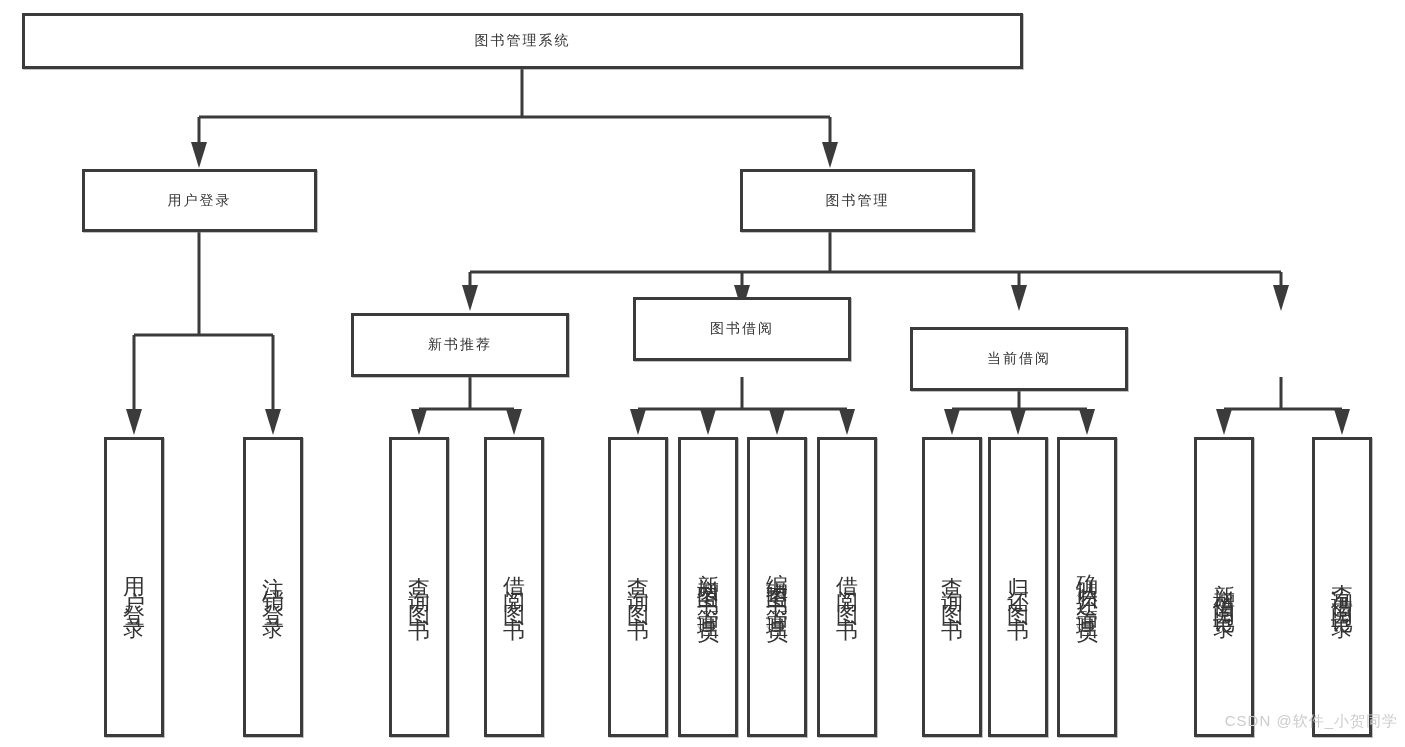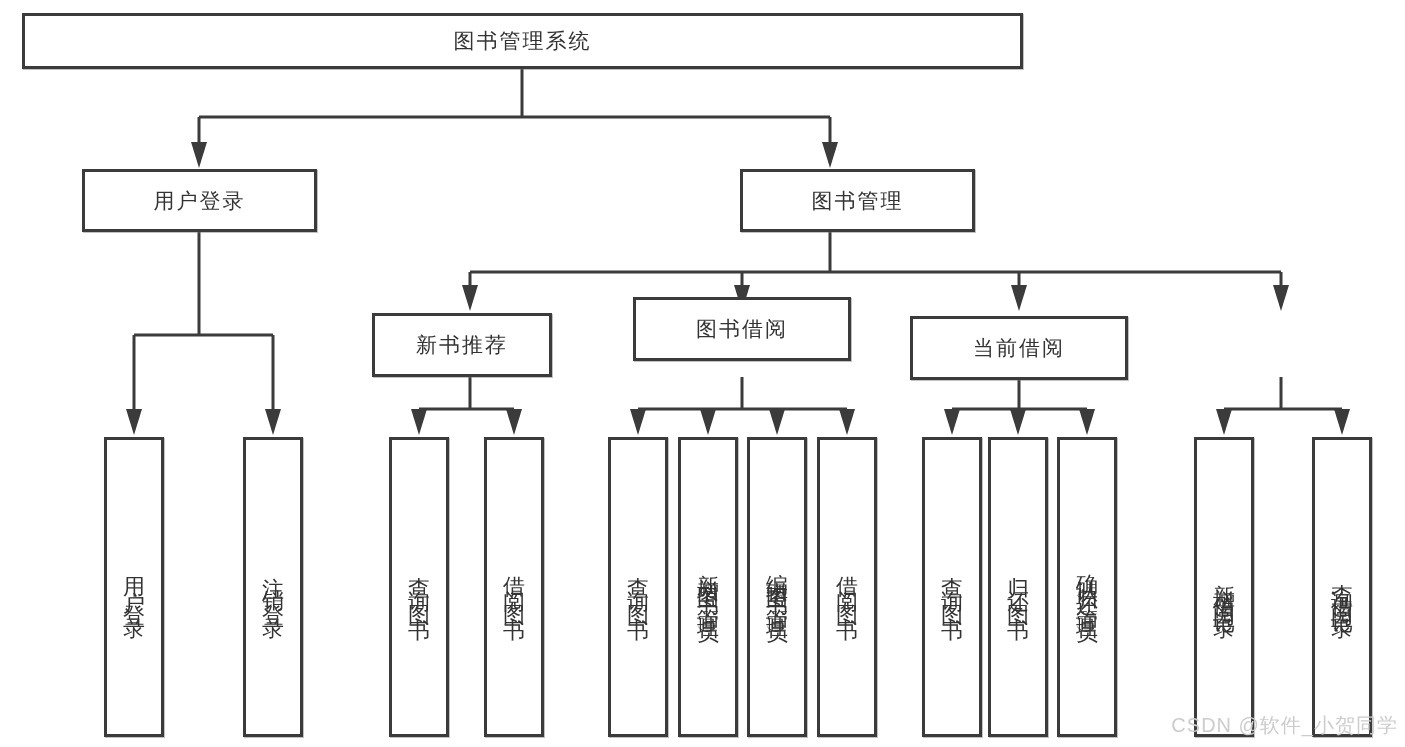--- a/index.html
+++ b/index.html
@@ -23,34 +23,34 @@
   .box{
     position:absolute;
     box-sizing:border-box;
     background:var(--box-fill);
     border:3px solid var(--box-border);
     box-shadow:1px 1px 0 rgba(120,120,120,.45);
     display:flex;align-items:center;justify-content:center;
     color:var(--text);
   }
   .h .lbl{
-    font-size:21px;letter-spacing:2px;white-space:nowrap;
+    font-size:14px;letter-spacing:2px;white-space:nowrap;
   }
   .leaf .lbl{
     writing-mode:vertical-lr;
     text-orientation:upright;
     font-size:22px;
     letter-spacing:14px;
     line-height:1;
   }
   .leaf.dense .lbl{letter-spacing:7px;}
   .watermark{
     position:absolute;
     right:7px;top:712px;
-    font-size:20px;
+    font-size:15px;
     letter-spacing:1px;
     color:var(--watermark);
     white-space:nowrap;
   }
 </style>
 </head>
 <body>
 
 <div class="stage">
 
@@ -94,27 +94,27 @@
     <span class="lbl">图书管理系统</span>
   </div>
 
   <div class="box h" style="left:82px;top:169px;width:235px;height:63px">
     <span class="lbl">用户登录</span>
   </div>
   <div class="box h" style="left:740px;top:169px;width:235px;height:63px">
     <span class="lbl">图书管理</span>
   </div>
 
-  <div class="box h" style="left:372px;top:313px;width:180px;height:64px">
+  <div class="box h" style="left:351px;top:313px;width:218px;height:64px">
     <span class="lbl">新书推荐</span>
   </div>
   <div class="box h" style="left:633px;top:297px;width:218px;height:64px">
     <span class="lbl">图书借阅</span>
   </div>
-  <div class="box h" style="left:910px;top:316px;width:218px;height:64px">
+  <div class="box h" style="left:910px;top:327px;width:218px;height:64px">
     <span class="lbl">当前借阅</span>
   </div>
 
   <div class="box leaf" style="left:104px;top:437px;width:60px;height:300px">
     <span class="lbl">用户登录</span>
   </div>
   <div class="box leaf" style="left:243px;top:437px;width:60px;height:300px">
     <span class="lbl">注销登录</span>
   </div>
   <div class="box leaf" style="left:389px;top:437px;width:60px;height:300px">

